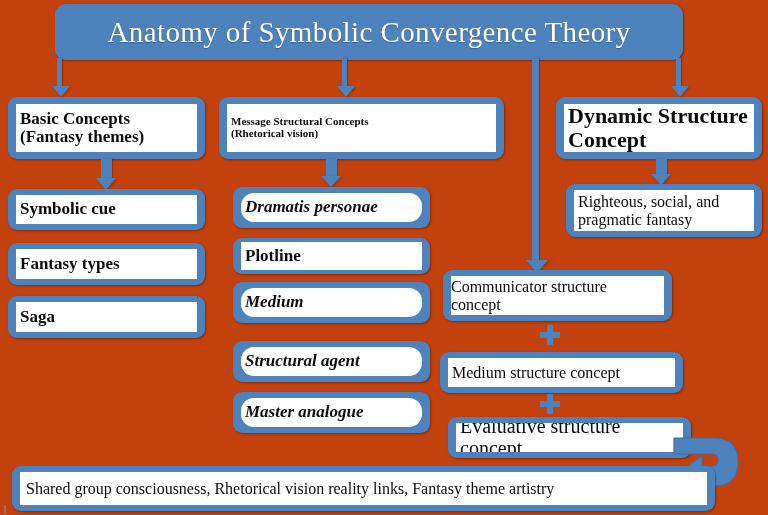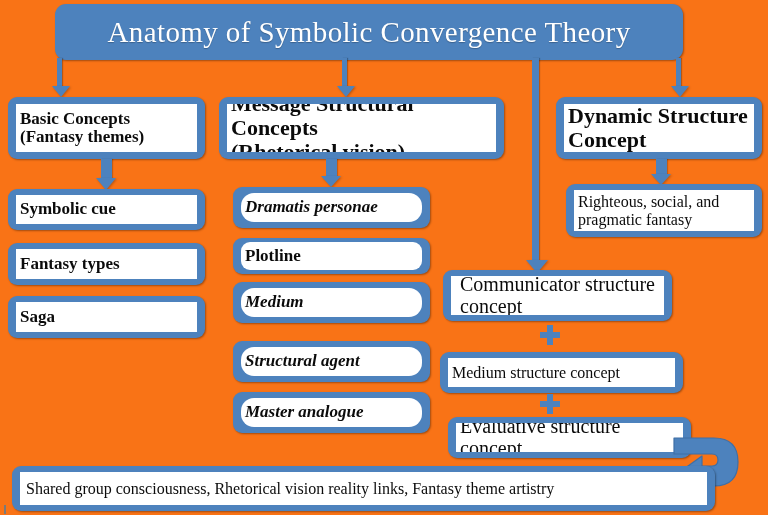--- a/index.html
+++ b/index.html
@@ -1,17 +1,17 @@
 <!DOCTYPE html>
 <html><head>
 <meta charset="utf-8">
 <style>
   html,body{margin:0;padding:0;background:#ffffff;}
   body{width:768px;height:515px;overflow:hidden;font-family:"Liberation Serif",serif;}
-  #stage{position:relative;width:768px;height:515px;background:#f97316;text-decoration:underline;}
+  #stage{position:relative;width:768px;height:515px;background:#c2410c;text-decoration:underline;}
 
   
   .node{
     position:absolute;
     background:#4d82bd;
     border-radius:9px;
     box-sizing:border-box;
     box-shadow:1px 1px 2px rgba(0,0,0,.35);
   }
   
@@ -103,33 +103,33 @@
 
   <div class="node" style="left:8px;top:243px;width:197px;height:42px;">
     <div class="plate bold" style="left:8px;top:6px;right:8px;bottom:6px;font-size:17px;padding:0 4px;">Fantasy types</div>
   </div>
 
   <div class="node" style="left:8px;top:296px;width:197px;height:42px;">
     <div class="plate bold" style="left:8px;top:6px;right:8px;bottom:6px;font-size:17px;padding:0 4px;">Saga</div>
   </div>
 
   <div class="node" style="left:219px;top:97px;width:285px;height:62px;">
-    <div class="plate bold" style="left:8px;top:7px;right:8px;bottom:7px;font-size:22px;padding:0 4px;">Message Structural Concepts
+    <div class="plate bold" style="left:8px;top:7px;right:8px;bottom:7px;font-size:11px;padding:0 4px;">Message Structural Concepts
 (Rhetorical vision)</div>
   </div>
 
   <div class="fatshaft" style="left:326px;top:159px;width:11px;height:18px;"></div>
   <div class="arrowhead" style="left:321px;top:176px;border-left-width:10px;border-right-width:10px;border-top-width:11px;"></div>
 
   <div class="node" style="left:233px;top:187px;width:197px;height:41px;">
     <div class="plate bolditalic" style="left:8px;top:6px;right:8px;bottom:6px;font-size:17px;padding:0 4px;">Dramatis personae</div>
   </div>
 
   <div class="node" style="left:233px;top:238px;width:197px;height:36px;">
-    <div class="plate bold" style="left:8px;top:4px;right:8px;bottom:4px;font-size:17px;padding:0 4px;border-radius:9px;">Plotline</div>
+    <div class="plate bold" style="left:8px;top:4px;right:8px;bottom:4px;font-size:17px;padding:0 4px;">Plotline</div>
   </div>
 
   <div class="node" style="left:233px;top:282px;width:197px;height:41px;">
     <div class="plate bolditalic" style="left:8px;top:6px;right:8px;bottom:6px;font-size:17px;padding:0 4px;">Medium</div>
   </div>
 
   <div class="node" style="left:233px;top:341px;width:197px;height:41px;">
     <div class="plate bolditalic" style="left:8px;top:6px;right:8px;bottom:6px;font-size:17px;padding:0 4px;">Structural agent</div>
   </div>
 
@@ -144,21 +144,21 @@
 
   <div class="fatshaft" style="left:656px;top:159px;width:11px;height:16px;"></div>
   <div class="arrowhead" style="left:651px;top:174px;border-left-width:10px;border-right-width:10px;border-top-width:11px;"></div>
 
   <div class="node" style="left:566px;top:184px;width:196px;height:53px;">
     <div class="plate" style="left:8px;top:6px;right:8px;bottom:6px;font-size:16px;padding:0 4px;">Righteous, social, and
 pragmatic fantasy</div>
   </div>
 
   <div class="node" style="left:443px;top:270px;width:229px;height:51px;">
-    <div class="plate" style="left:8px;top:6px;right:8px;bottom:6px;font-size:20px;padding:0 9px;">Communicator structure
+    <div class="plate" style="left:8px;top:6px;right:8px;bottom:6px;font-size:16px;padding:0 0;">Communicator structure
 concept</div>
   </div>
 
   <div class="plus" style="left:540px;top:325px;"></div>
 
   <div class="node" style="left:440px;top:352px;width:243px;height:41px;">
     <div class="plate" style="left:8px;top:6px;right:8px;bottom:6px;font-size:16px;padding:0 4px;">Medium structure concept</div>
   </div>
 
   <div class="plus" style="left:540px;top:394px;"></div>

